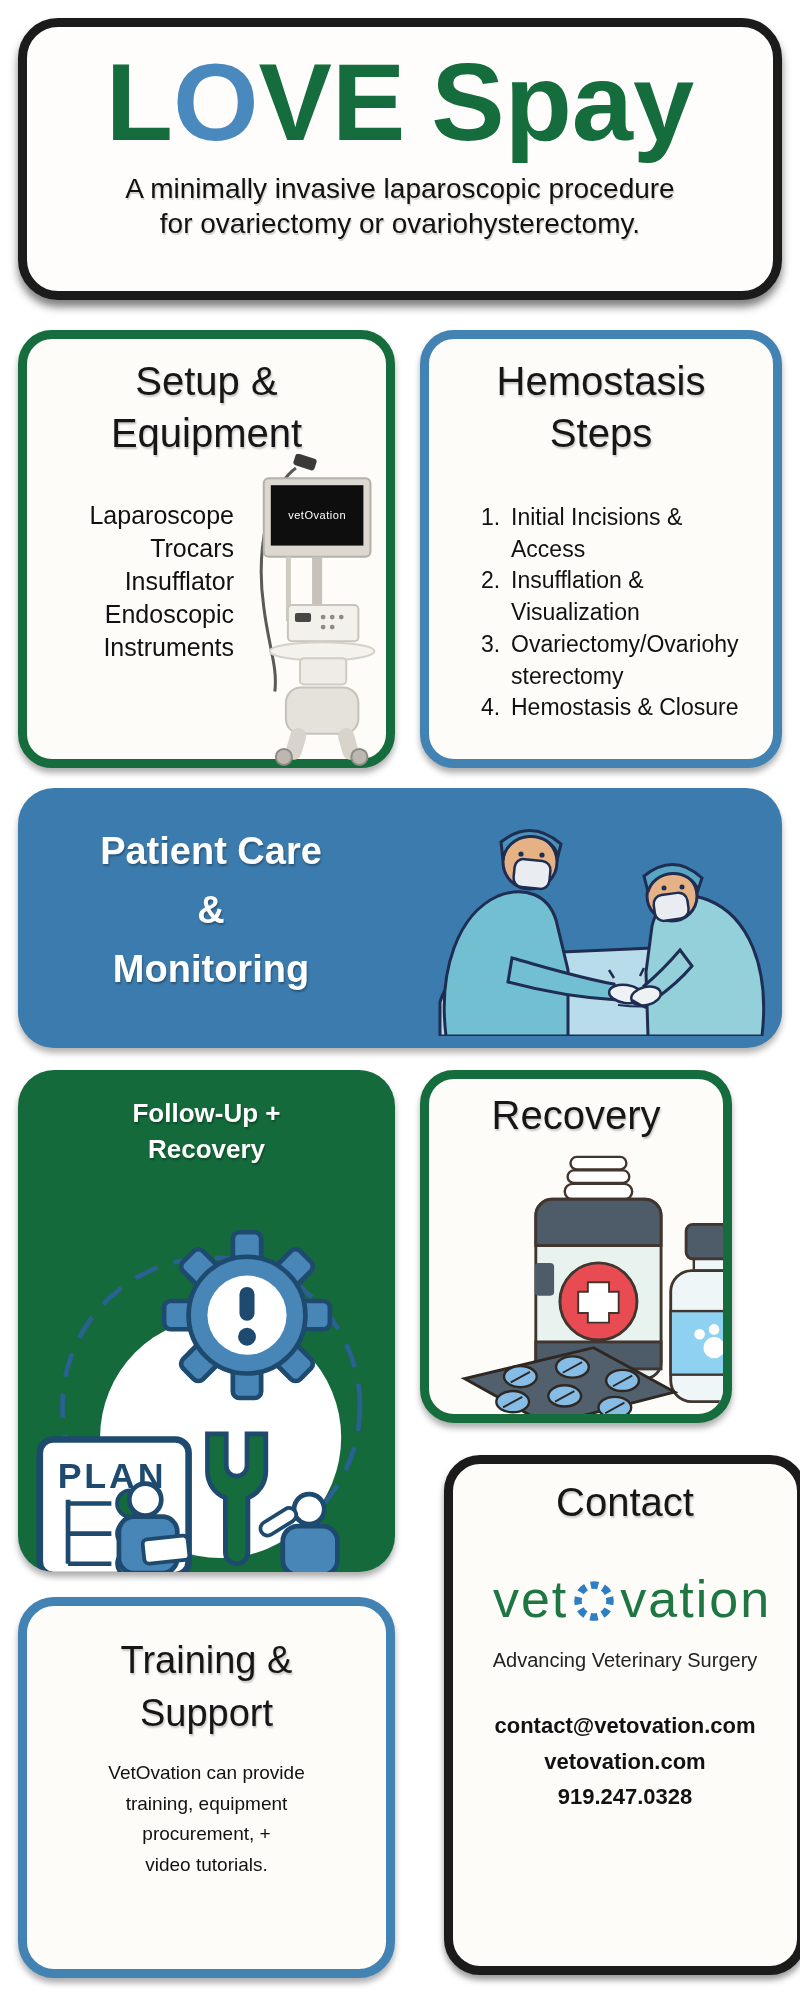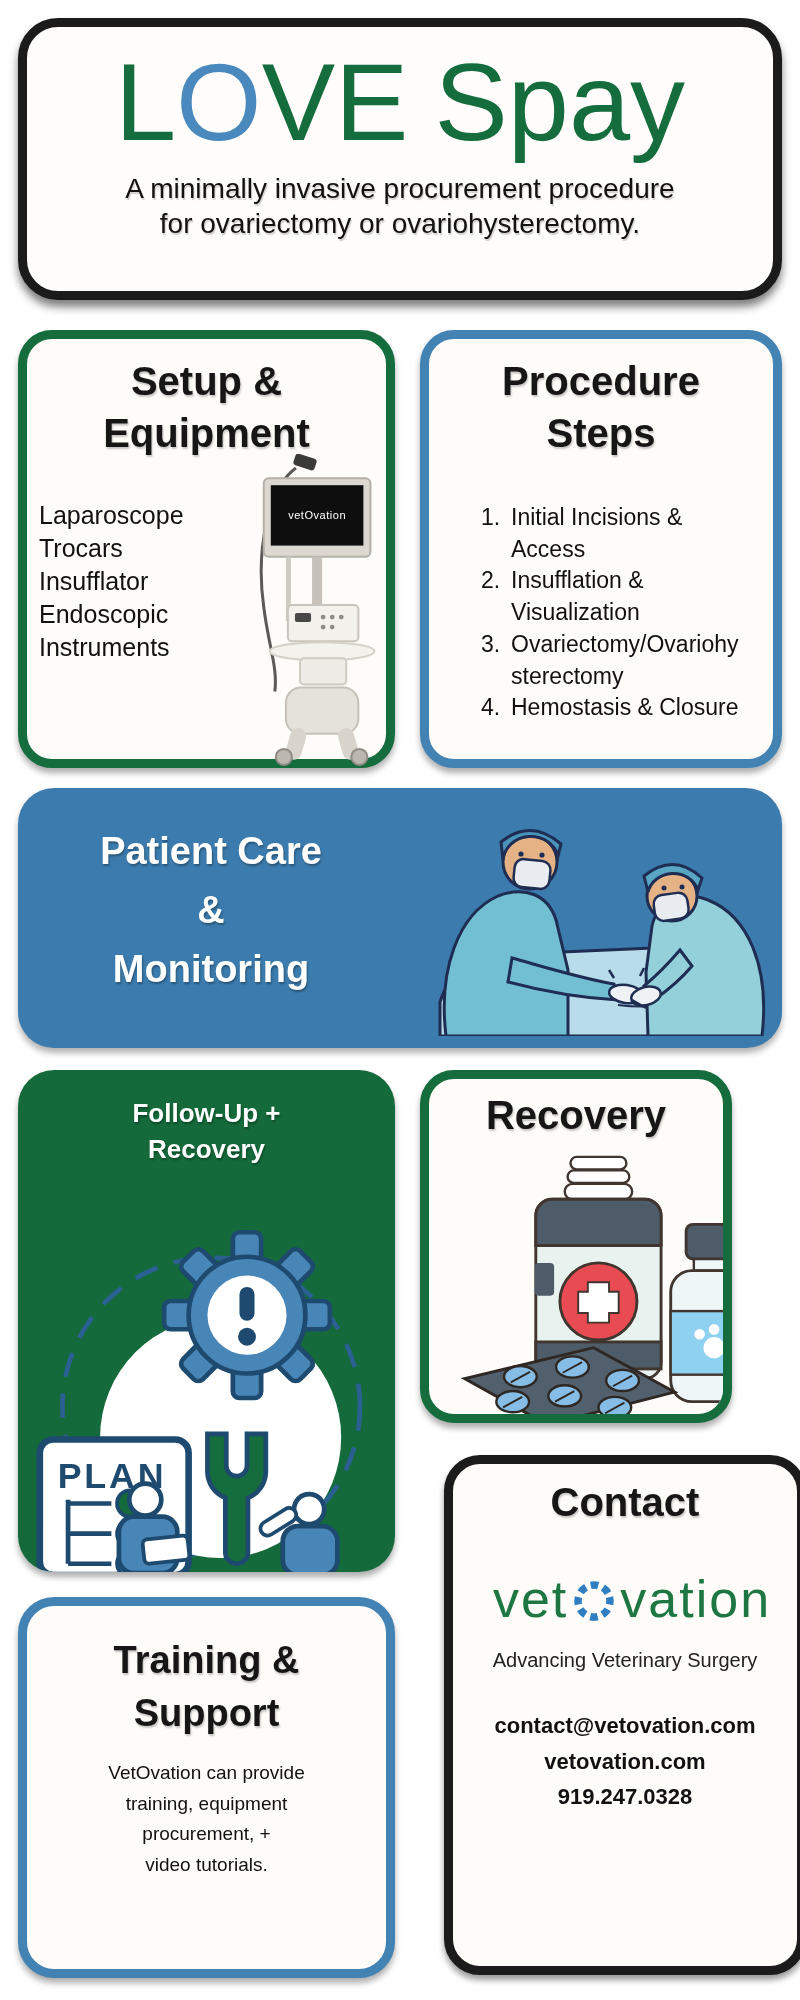--- a/index.html
+++ b/index.html
@@ -9,37 +9,37 @@
     overflow:hidden;
   }
   .card{position:absolute;box-sizing:border-box;background:#fdfcf9;}
 
   
   .hero{
     left:18px;top:18px;width:764px;height:282px;
     border:9px solid #1b1b1b;border-radius:40px;background:#fefdfb;
     box-shadow:0 7px 8px rgba(0,0,0,.5);text-align:center;
   }
-  .hero-title{margin:10px 0 0;font-size:110px;font-weight:400;line-height:1.18;letter-spacing:0;}
+  .hero-title{margin:10px 0 0;font-size:110px;font-weight:700;line-height:1.18;letter-spacing:0;}
   .hero-title .g{color:#156c3c;}
   .hero-title .b{color:#4a89bd;}
   .hero-title .spay{margin-left:26px;}
   .hero-sub{margin:4px 0 0;font-size:28px;line-height:1.25;color:#121212;
     text-shadow:1px 2px 1px rgba(0,0,0,.18);}
 
   
-  .card-title{font-weight:700;color:#161616;text-align:center;margin:0;
+  .card-title{font-weight:400;color:#161616;text-align:center;margin:0;
     text-shadow:1px 2px 2px rgba(0,0,0,.22);}
 
   
   .setup{left:18px;top:330px;width:377px;height:438px;
     border:9px solid #156c3c;border-radius:34px;box-shadow:0 5px 6px rgba(0,0,0,.32);}
   .setup-title{font-size:40px;line-height:1.3;margin-top:16px;}
   .equip-list{position:absolute;left:12px;top:160px;width:195px;
-    font-size:25px;line-height:1.32;text-align:left;color:#111;}
+    font-size:25px;line-height:1.32;text-align:right;color:#111;}
   .cart-svg{position:absolute;right:4px;top:115px;width:158px;height:312px;}
 
   
   .proc{left:420px;top:330px;width:362px;height:438px;
     border:9px solid #4383b4;border-radius:34px;box-shadow:0 5px 6px rgba(0,0,0,.32);}
   .proc-title{font-size:40px;line-height:1.3;margin-top:16px;}
   .steps{position:absolute;left:52px;top:163px;width:268px;
     font-size:23px;line-height:1.38;color:#111;}
   .step{display:flex;}
   .step-num{flex:0 0 30px;}
@@ -85,21 +85,21 @@
   .training-body{margin-top:18px;font-size:19px;line-height:1.6;color:#111;}
 </style>
 </head>
 <body>
 
 <div class="canvas">
 
   <section class="card hero">
     <h1 class="hero-title"><span class="g">L</span><span class="b">O</span><span class="g">VE</span><span class="g spay">Spay</span></h1>
     <p class="hero-sub">
-      <span>A minimally invasive procurement procedure</span><br>
+      <span>A minimally invasive laparoscopic procedure</span><br>
       <span>for ovariectomy or ovariohysterectomy.</span>
     </p>
   </section>
 
   <section class="card setup">
     <h2 class="card-title setup-title">
       <span>Setup &amp;</span><br>
       <span>Equipment</span>
     </h2>
     <div class="equip-list">
@@ -141,21 +141,21 @@
         <rect x="60" y="272" width="16" height="32" rx="8" fill="#d8d4cc" transform="rotate(16 68 288)"></rect>
         <rect x="112" y="272" width="16" height="32" rx="8" fill="#d8d4cc" transform="rotate(-16 120 288)"></rect>
         <circle cx="56" cy="301" r="8" fill="#bcb8b0" stroke="#8f8b84" stroke-width="2"></circle>
         <circle cx="131" cy="301" r="8" fill="#bcb8b0" stroke="#8f8b84" stroke-width="2"></circle>
       </g>
     </svg>
   </section>
 
   <section class="card proc">
     <h2 class="card-title proc-title">
-      <span>Procedure</span><br>
+      <span>Hemostasis</span><br>
       <span>Steps</span>
     </h2>
     <div class="steps">
       <div class="step">
         <span class="step-num">1.</span>
         <span class="step-text">Initial Incisions &amp; Access</span>
       </div>
       <div class="step">
         <span class="step-num">2.</span>
         <span class="step-text">Insufflation &amp; Visualization</span>

